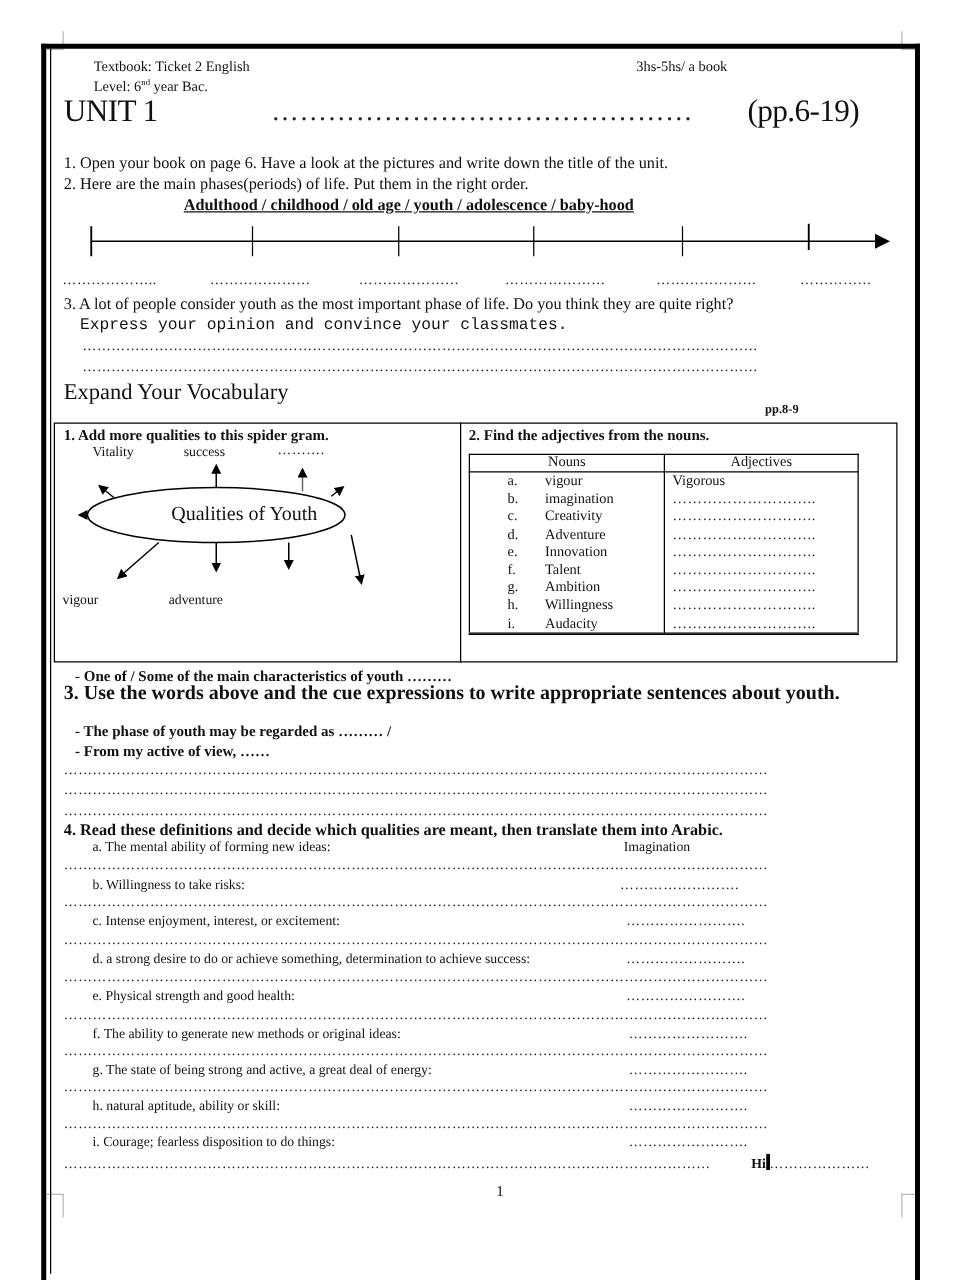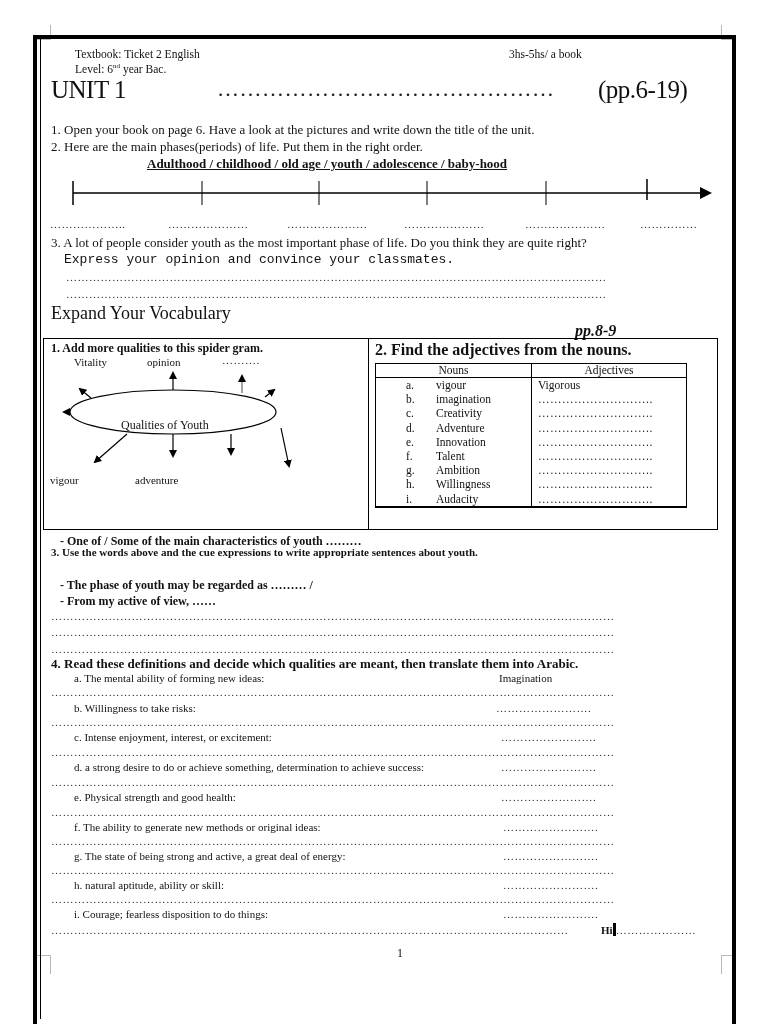--- a/index.html
+++ b/index.html
@@ -62,28 +62,28 @@
 <div class="abs small dots" style="left:404px;top:218px;">…………………</div>
 <div class="abs small dots" style="left:525px;top:218px;">…………………</div>
 <div class="abs small dots" style="left:640px;top:218px;">……………</div>
 
 <div class="abs q" style="left:51px;top:235px;">3. A lot of people consider youth as the most important phase of life. Do you think they are quite right?</div>
 <div class="abs q" style="left:64px;top:252px;font-family:Liberation Mono, monospace;">Express your opinion and convince your classmates.</div>
 <div class="abs small dots" style="left:66px;top:271px;width:632px;">……………………………………………………………………………………………………………………………</div>
 <div class="abs small dots" style="left:66px;top:288px;width:632px;">……………………………………………………………………………………………………………………………</div>
 
 <div class="abs h2" style="left:51px;top:303px;">Expand Your Vocabulary</div>
-<div class="abs qb" style="left:575px;top:322px;font-size:16px;font-style:italic;">pp.8-9</div>
+<div class="abs qb" style="left:612px;top:322px;font-size:10px;">pp.8-9</div>
 
 <div class="box" style="left:43px;top:338px;width:675px;height:192px;"></div>
 <div class="abs" style="left:368px;top:338px;width:1px;height:192px;background:#000;"></div>
 
 <div class="abs qb" style="left:51px;top:341px;font-size:12px;">1. Add more qualities to this spider gram.</div>
 <div class="abs small" style="left:74px;top:356px;">Vitality</div>
-<div class="abs small" style="left:147px;top:356px;">opinion</div>
+<div class="abs small" style="left:147px;top:356px;">success</div>
 <div class="abs small dots" style="left:222px;top:354px;">……….</div>
 <div class="abs small" style="left:50px;top:474px;">vigour</div>
 <div class="abs small" style="left:135px;top:474px;">adventure</div>
 
 <svg class="abs" style="left:60px;top:370px;" width="250" height="105" viewBox="0 0 250 105">
   <defs>
     <marker id="ah" markerWidth="8" markerHeight="8" refX="6" refY="4" orient="auto" markerUnits="userSpaceOnUse">
       <polygon points="0,0 8,4 0,8" fill="#000"></polygon>
     </marker>
   </defs>
@@ -91,23 +91,23 @@
   <line x1="113" y1="20" x2="113" y2="3" stroke="#000" stroke-width="1.2" marker-end="url(#ah)"></line>
   <line x1="182" y1="23" x2="182" y2="6" stroke="#666" stroke-width="1.2" marker-end="url(#ah)"></line>
   <line x1="31" y1="28" x2="20" y2="19" stroke="#000" stroke-width="1.2" marker-end="url(#ah)"></line>
   <line x1="10" y1="42" x2="4" y2="42" stroke="#000" stroke-width="1.2" marker-end="url(#ah)"></line>
   <line x1="205" y1="27" x2="214" y2="20" stroke="#000" stroke-width="1.2" marker-end="url(#ah)"></line>
   <line x1="67" y1="64" x2="35" y2="92" stroke="#000" stroke-width="1.2" marker-end="url(#ah)"></line>
   <line x1="113" y1="64" x2="113" y2="86" stroke="#000" stroke-width="1.2" marker-end="url(#ah)"></line>
   <line x1="171" y1="64" x2="171" y2="84" stroke="#000" stroke-width="1.2" marker-end="url(#ah)"></line>
   <line x1="221" y1="58" x2="229" y2="96" stroke="#000" stroke-width="1.2" marker-end="url(#ah)"></line>
 </svg>
-<div class="abs" style="left:121px;top:403px;font-size:12px;margin-top:15px;">Qualities of Youth</div>
+<div class="abs" style="left:137px;top:403px;font-size:16px;">Qualities of Youth</div>
 
-<div class="abs qb" style="left:375px;top:341px;font-size:16px;">2. Find the adjectives from the nouns.</div>
+<div class="abs qb" style="left:375px;top:341px;font-size:12px;">2. Find the adjectives from the nouns.</div>
 <table class="adj" style="left:375px;top:363px;width:312px;border:1px solid #000;">
   <thead>
     <tr>
       <th style="width:155px;">Nouns</th>
       <th>Adjectives</th>
     </tr>
   </thead>
   <tbody>
     <tr style="border-left:1px solid #000;border-right:1px solid #000;">
       <td style="border-right:1px solid #000;">
@@ -132,21 +132,21 @@
         <div class="dots">………………………..</div>
         <div class="dots">………………………..</div>
       </td>
     </tr>
     <tr>
         <td colspan="2" style="border-top:1px solid #000;height:0;"></td>
       </tr>
   </tbody>
 </table>
 
-<div class="abs qb" style="left:51px;top:546px;font-size:11px;">3. Use the words above and the cue expressions to write appropriate sentences about youth.</div>
+<div class="abs qb" style="left:51px;top:546px;font-size:16px;">3. Use the words above and the cue expressions to write appropriate sentences about youth.</div>
 <div class="abs qb" style="left:60px;top:534px;font-size:12px;">- One of / Some of the main characteristics  of youth ………</div>
 <div class="abs qb" style="left:60px;top:578px;font-size:12px;">- The phase of youth may be regarded as ………     /</div>
 <div class="abs qb" style="left:60px;top:594px;font-size:12px;">- From my active of view, ……</div>
 <div class="abs small dots" style="left:51px;top:610px;width:642px;">…………………………………………………………………………………………………………………………………</div>
 <div class="abs small dots" style="left:51px;top:626px;width:642px;">…………………………………………………………………………………………………………………………………</div>
 <div class="abs small dots" style="left:51px;top:643px;width:642px;">…………………………………………………………………………………………………………………………………</div>
 
 <div class="abs qb" style="left:51px;top:656px;font-size:13px;">4. Read these definitions and decide which qualities are meant, then translate them into Arabic.</div>
 
 <div class="abs def" style="left:74px;top:672px;">a. The mental ability of forming new ideas:</div>

